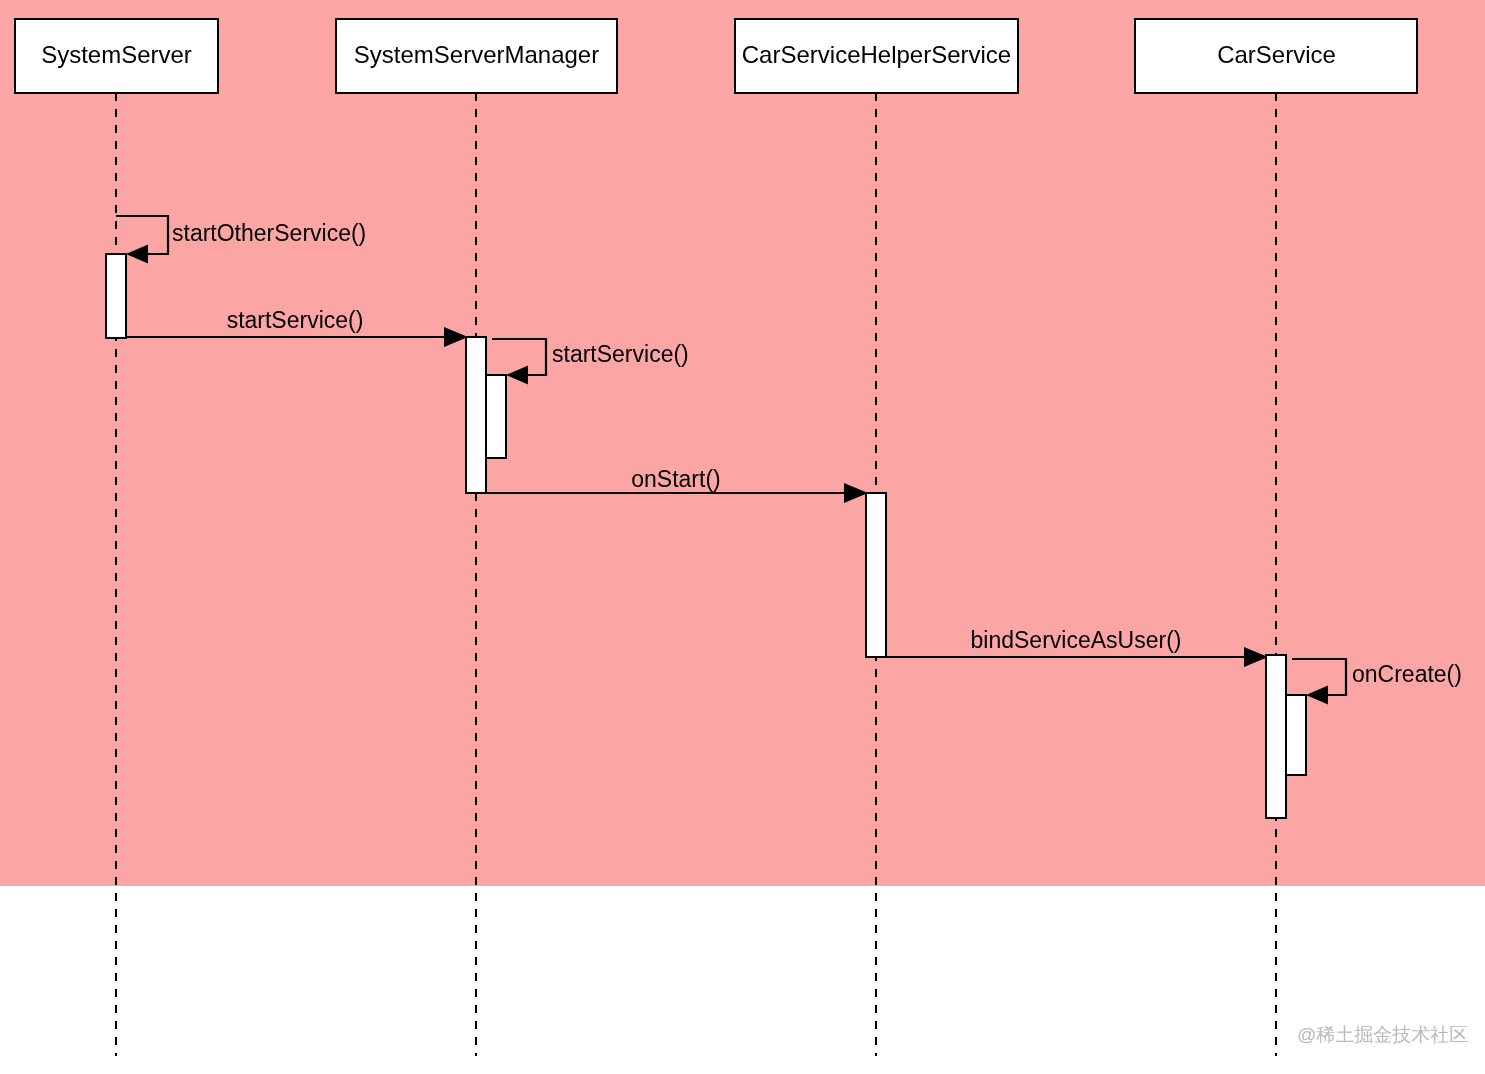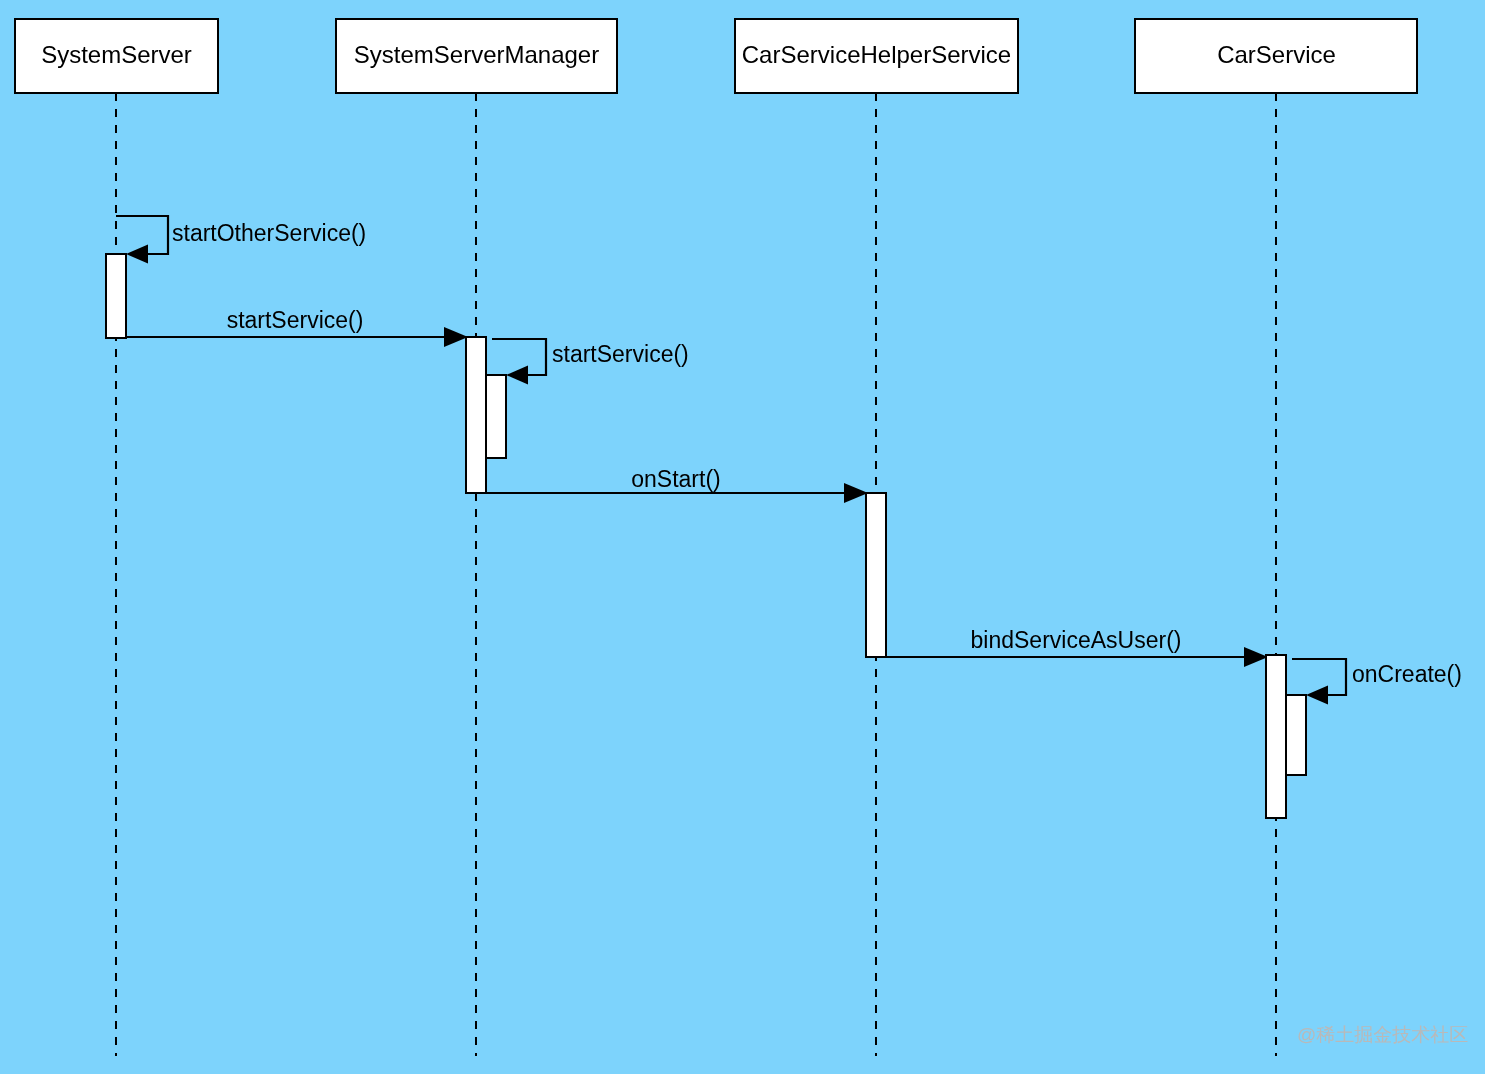--- a/index.html
+++ b/index.html
@@ -9,22 +9,22 @@
   }
   body {
     width: 1485px;
     height: 1074px;
     font-family: "Liberation Sans", sans-serif;
     overflow: hidden;
   }
   #diagram-root {
     position: relative;
     width: 1485px;
-    height: 1074px;
-    background: #7dd3fc;
+    height: 886px;
+    background: #fca5a5;
   }
   svg.sequence-canvas {
     display: block;
     width: 1485px;
     height: 1074px;
   }
   .participant-box {
     fill: #ffffff;
     stroke: #000000;
     stroke-width: 2;

